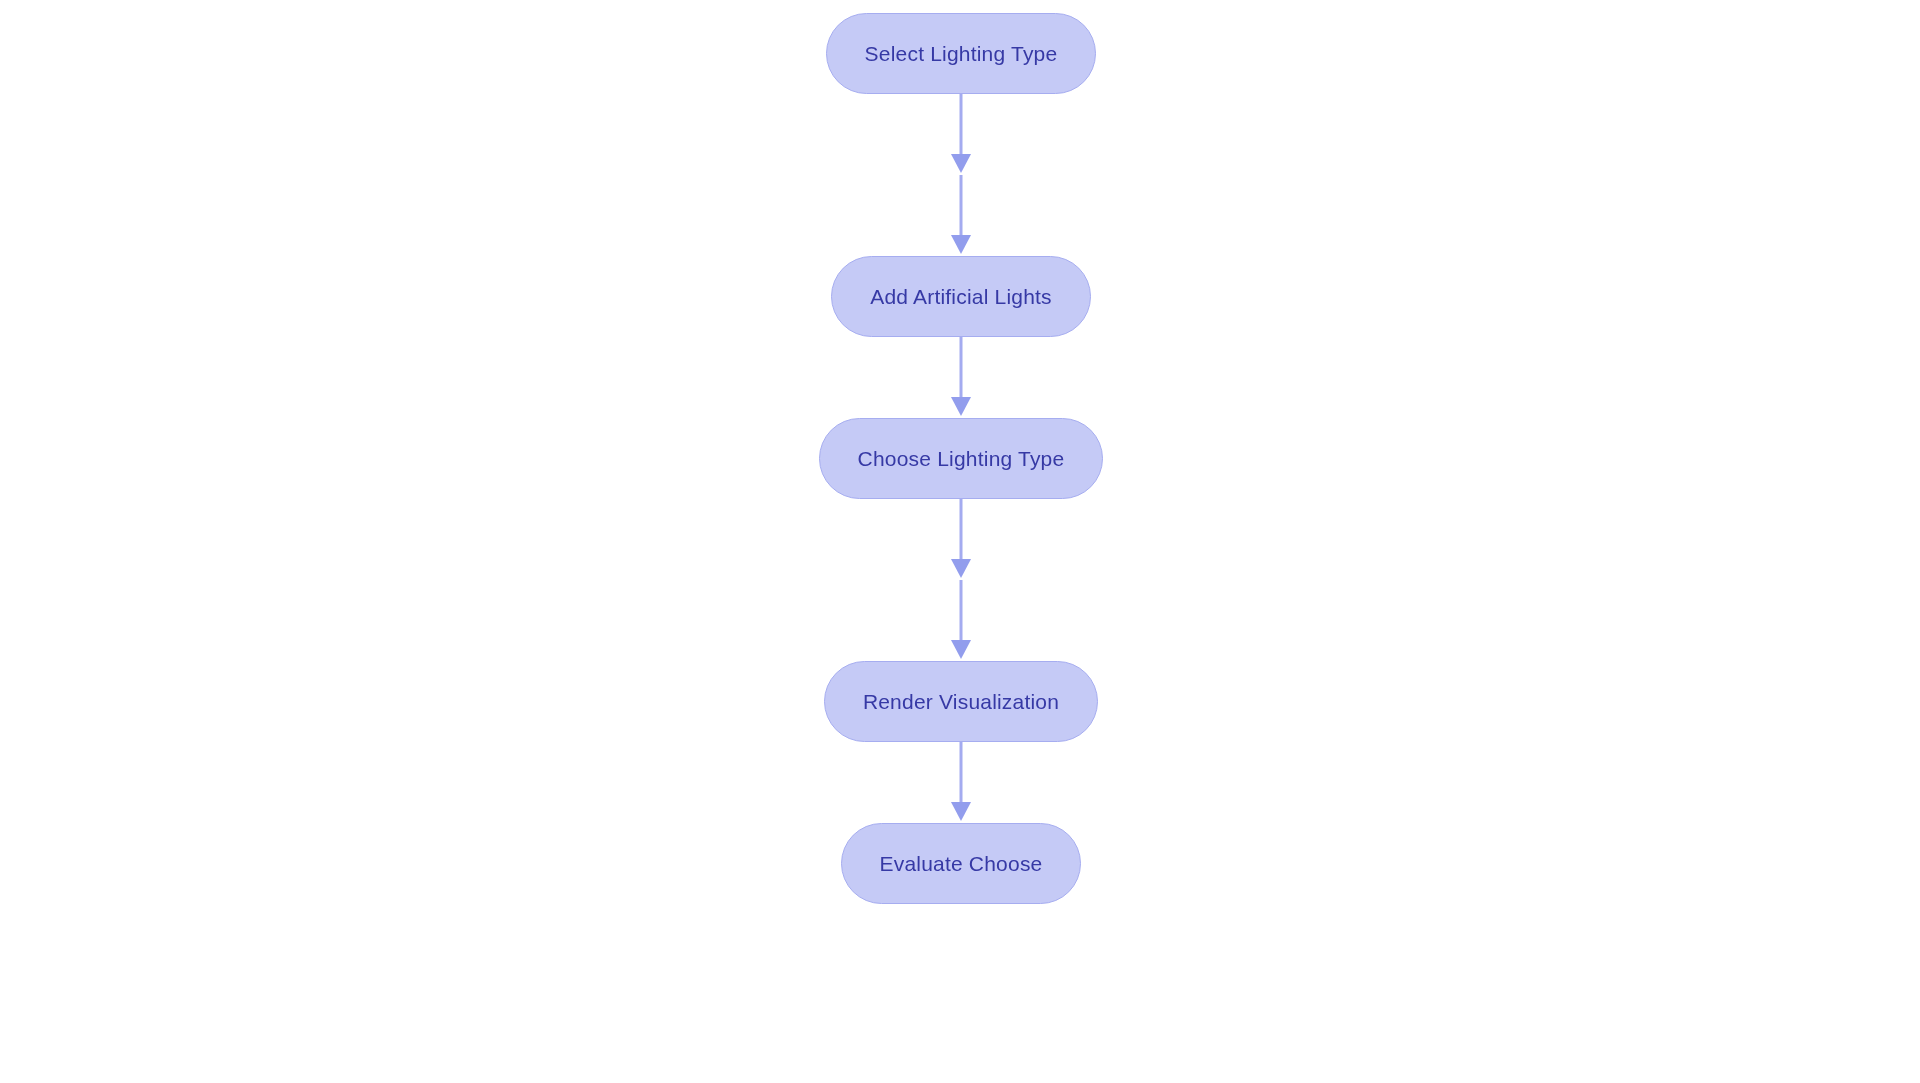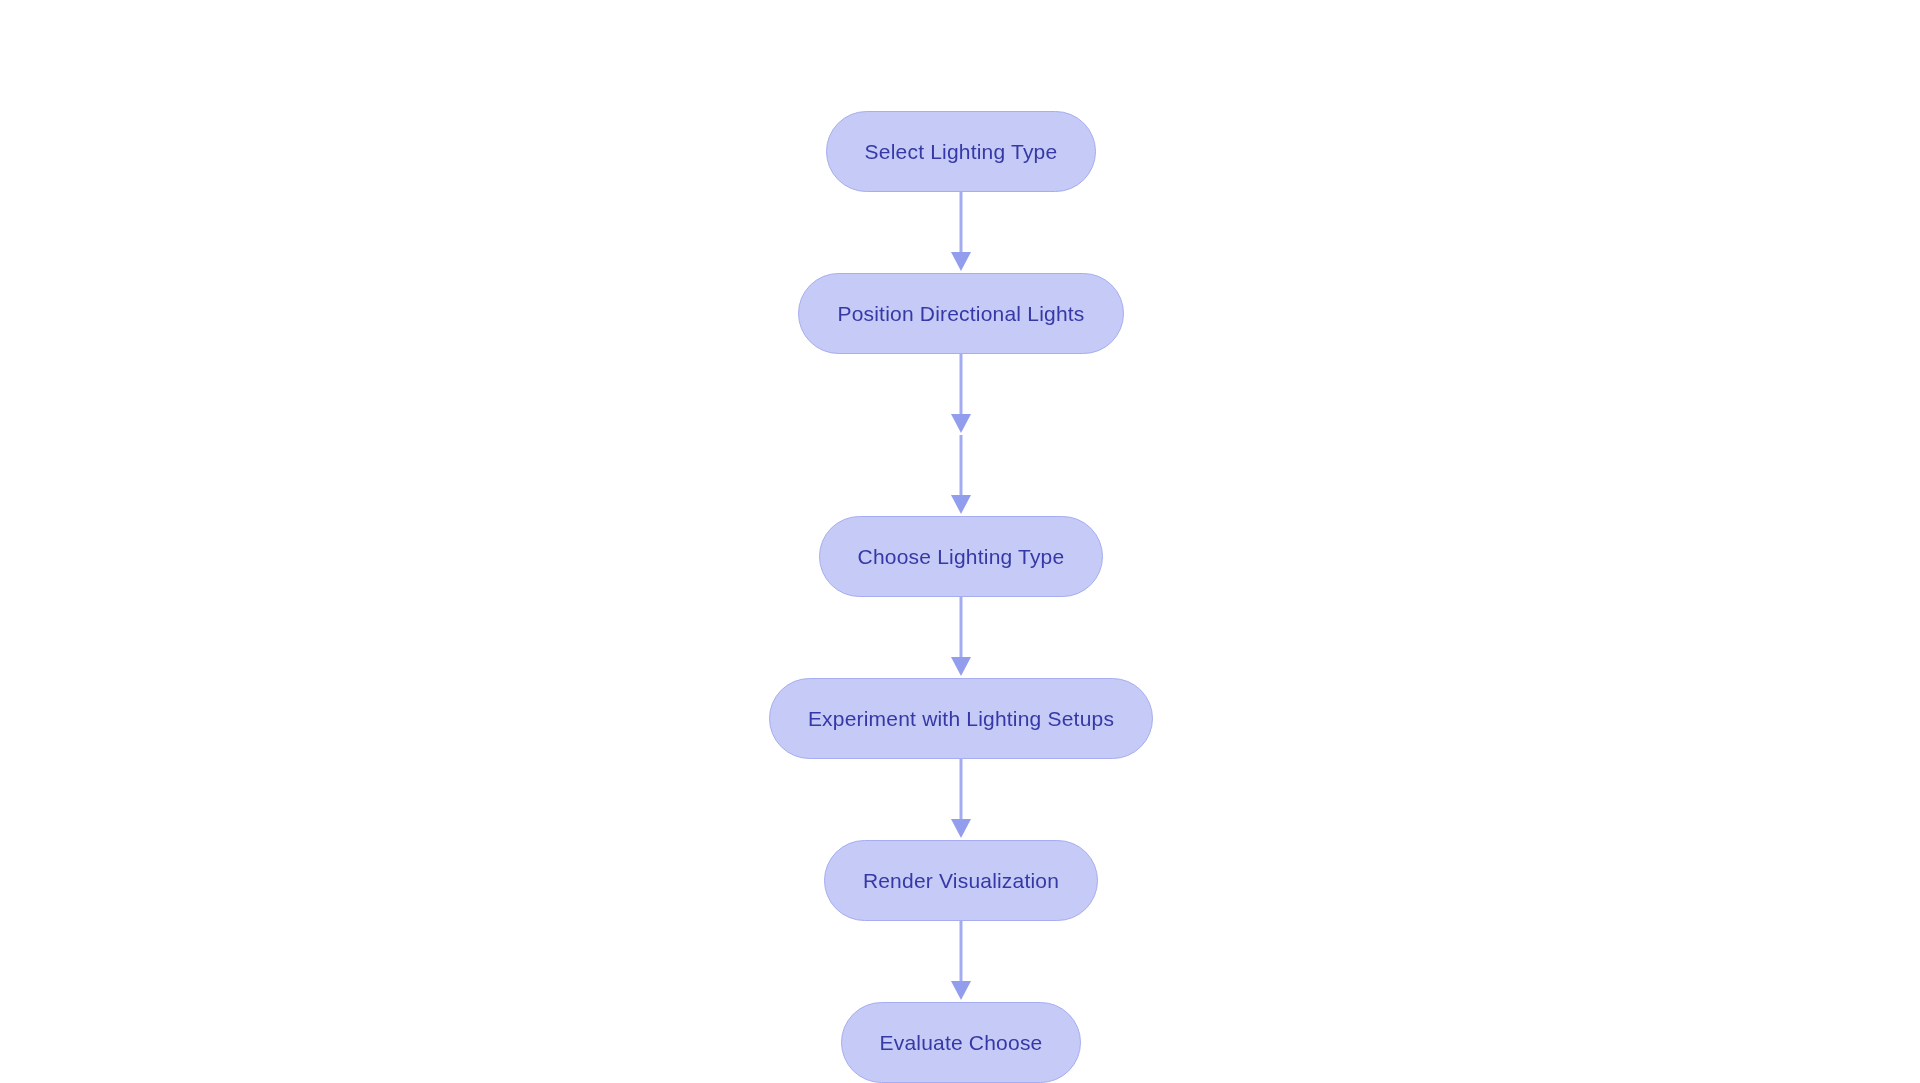--- a/index.html
+++ b/index.html
@@ -14,21 +14,20 @@
     overflow: hidden;
   }
   .canvas {
     position: relative;
     width: 1920px;
     height: 1083px;
     box-sizing: border-box;
     padding-top: 13px;
     display: flex;
     justify-content: center;
-    align-items: flex-end;
   }
   .flow-column {
     display: flex;
     flex-direction: column;
     align-items: center;
     transform: translateX(1px); 
   }
   .node {
     height: 81px;
     box-sizing: border-box;
@@ -77,40 +76,37 @@
 
 <div class="canvas">
   <div class="flow-column">
       <div class="node">
         <span>Select Lighting Type</span>
       </div>
       <div class="arrow">
         <div class="line"></div>
         <div class="head"></div>
       </div>
-      <div class="node">
-        <span>Position Directional Lights</span>
-      </div>
       <div class="arrow">
         <div class="line"></div>
         <div class="head"></div>
+      </div>
+      <div class="node">
+        <span>Add Artificial Lights</span>
       </div>
       <div class="arrow">
         <div class="line"></div>
         <div class="head"></div>
       </div>
       <div class="node">
         <span>Choose Lighting Type</span>
       </div>
       <div class="arrow">
         <div class="line"></div>
         <div class="head"></div>
-      </div>
-      <div class="node">
-        <span>Experiment with Lighting Setups</span>
       </div>
       <div class="arrow">
         <div class="line"></div>
         <div class="head"></div>
       </div>
       <div class="node">
         <span>Render Visualization</span>
       </div>
       <div class="arrow">
         <div class="line"></div>

